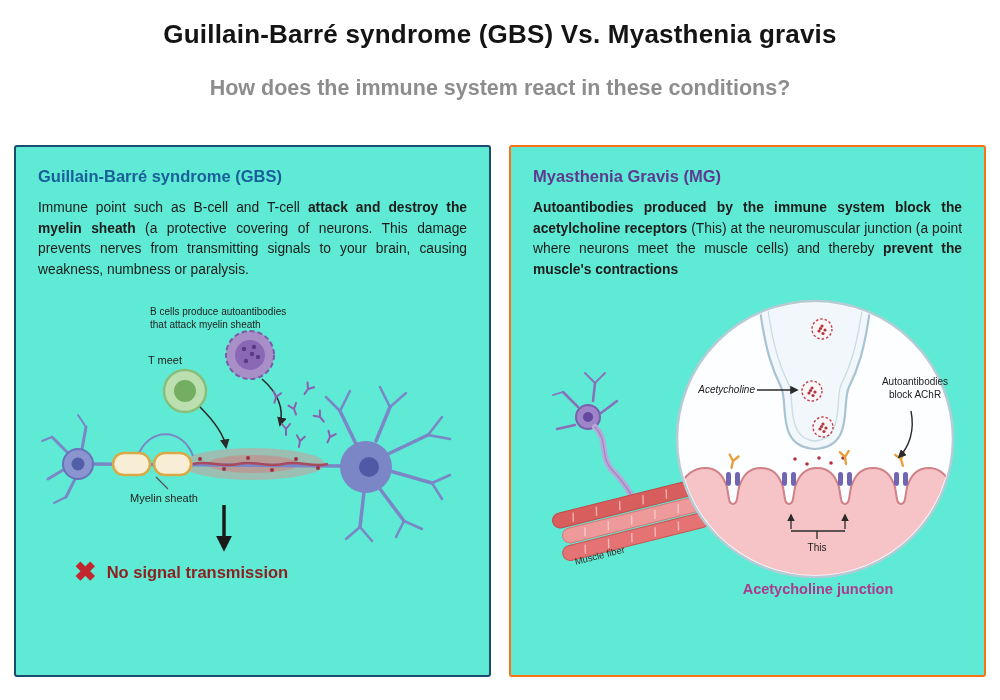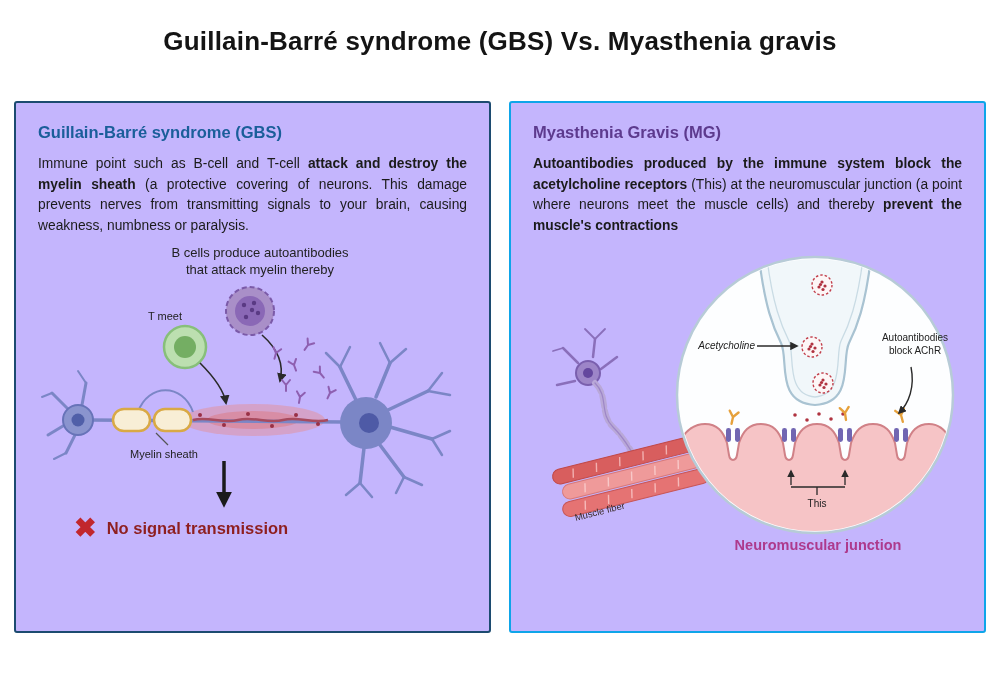--- a/index.html
+++ b/index.html
@@ -4,45 +4,45 @@
 <style>
   * { margin:0; padding:0; box-sizing:border-box; }
   html,body { background:#ffffff; }
   body {
     width:1000px; height:700px; overflow:hidden;
     font-family:"Liberation Sans", sans-serif;
     color:#1b1b1b;
   }
   .title {
     text-align:center; font-size:26px; font-weight:bold; color:#141414;
-    padding-top:26px; letter-spacing:0.2px;
+    padding-top:19px; letter-spacing:0.2px;
   }
   .subtitle {
     text-align:center; font-size:21.5px; font-weight:bold; color:#8d8d8d;
     margin-top:26px;
   }
   .panels { display:flex; gap:18px; padding:0 14px; margin-top:44px; }
   .panel {
-    flex:1; background:#c4b5fd; border-radius:3px;
+    flex:1; background:#5eead4; border-radius:3px;
     padding:20px 22px 14px 22px; height:532px; position:relative;
   }
   .gbs-panel { border:2px solid #1c4b70; }
-  .mg-panel  { border:2px solid #0ea5e9; }
+  .mg-panel  { border:2px solid #f97316; }
   .panel-heading { font-size:16.5px; font-weight:bold; margin-bottom:12px; }
   .gbs-panel .panel-heading { color:#1a5e9a; }
   .mg-panel  .panel-heading { color:#5d3a8e; }
   .panel-body {
     font-size:13.8px; line-height:1.5; text-align:justify; color:#1b1b1b;
   }
   .art { position:relative; margin-top:8px; width:424px; }
   .gbs-art { height:318px; }
   .mg-art  { height:320px; }
   .art svg { display:block; }
   .lbl { position:absolute; font-size:11px; color:#222; line-height:1.3; }
-  .b-cell-label   { left:112px; top:0px;  width:220px; text-align:center; font-size:13px; }
+  .b-cell-label   { left:112px; top:16px;  width:220px; font-size:10px; }
   .t-cell-label   { left:110px; top:64px; width:48px; }
   .myelin-label   { left:92px;  top:202px; width:96px; text-align:left; }
   .no-signal {
     position:absolute; left:36px; top:270px;
     display:flex; align-items:center; gap:10px;
   }
   .x-mark { font-size:27px; font-weight:bold; color:#c1272d; line-height:1; }
   .no-signal-text { font-size:16.5px; font-weight:bold; color:#8e1f1f; }
   .ach-label      { left:148px; top:94px;  width:74px; text-align:right; font-size:10px;font-style:italic; }
   .autoab-label   { left:340px; top:86px;  width:84px; text-align:center; font-size:10px; }
@@ -53,20 +53,21 @@
     position:absolute; left:140px; top:292px; width:290px; text-align:center;
     font-size:14.5px; font-weight:bold; color:#ad3a8d;
   }
 </style>
 </head>
 <body>
 
 <div class="page">
 
   <h1 class="title">Guillain-Barré syndrome (GBS) Vs. Myasthenia gravis</h1>
+  <h2 class="subtitle">How does the immune system react in these conditions?</h2>
 
   <div class="panels">
 
     <section class="panel gbs-panel">
       <h3 class="panel-heading">Guillain-Barré syndrome (GBS)</h3>
       <p class="panel-body"><span>Immune point such as B-cell and T-cell </span><strong>attack and destroy the myelin sheath</strong><span> (a protective covering of neurons. This damage prevents nerves from transmitting signals to your brain, causing weakness, numbness or paralysis.</span></p>
 
       <div class="art gbs-art">
         <svg viewBox="0 0 424 275" width="424" height="275">
           <defs>
@@ -166,21 +167,21 @@
             <use href="#gAb" transform="translate(292,148) rotate(25)"></use>
           </g>
 
           <path d="M130,200 L118,188" stroke="#555" stroke-width="1.2"></path>
 
           <line x1="186" y1="216" x2="186" y2="258" stroke="#1a1a1a" stroke-width="3.5" marker-end="url(#gArrLg)"></line>
         </svg>
 
         <div class="lbl b-cell-label">
           <span>B cells produce autoantibodies</span><br>
-          <span>that attack myelin thereby</span>
+          <span>that attack myelin sheath</span>
         </div>
         <div class="lbl t-cell-label">T meet</div>
         <div class="lbl myelin-label">Myelin sheath</div>
 
         <div class="no-signal">
           <span class="x-mark">✖</span>
           <span class="no-signal-text">No signal transmission</span>
         </div>
       </div>
     </section>
@@ -288,18 +289,18 @@
           </g>
         </svg>
 
         <div class="lbl ach-label">Acetycholine</div>
         <div class="lbl autoab-label">
           <span>Autoantibodies</span><br>
           <span>block AChR</span>
         </div>
         <div class="lbl achr-label">This</div>
         <div class="lbl muscle-label">Muscle fiber</div>
-        <div class="nj-caption">Neuromuscular junction</div>
+        <div class="nj-caption">Acetycholine junction</div>
       </div>
     </section>
 
   </div>
 </div>
 
 </body></html>

